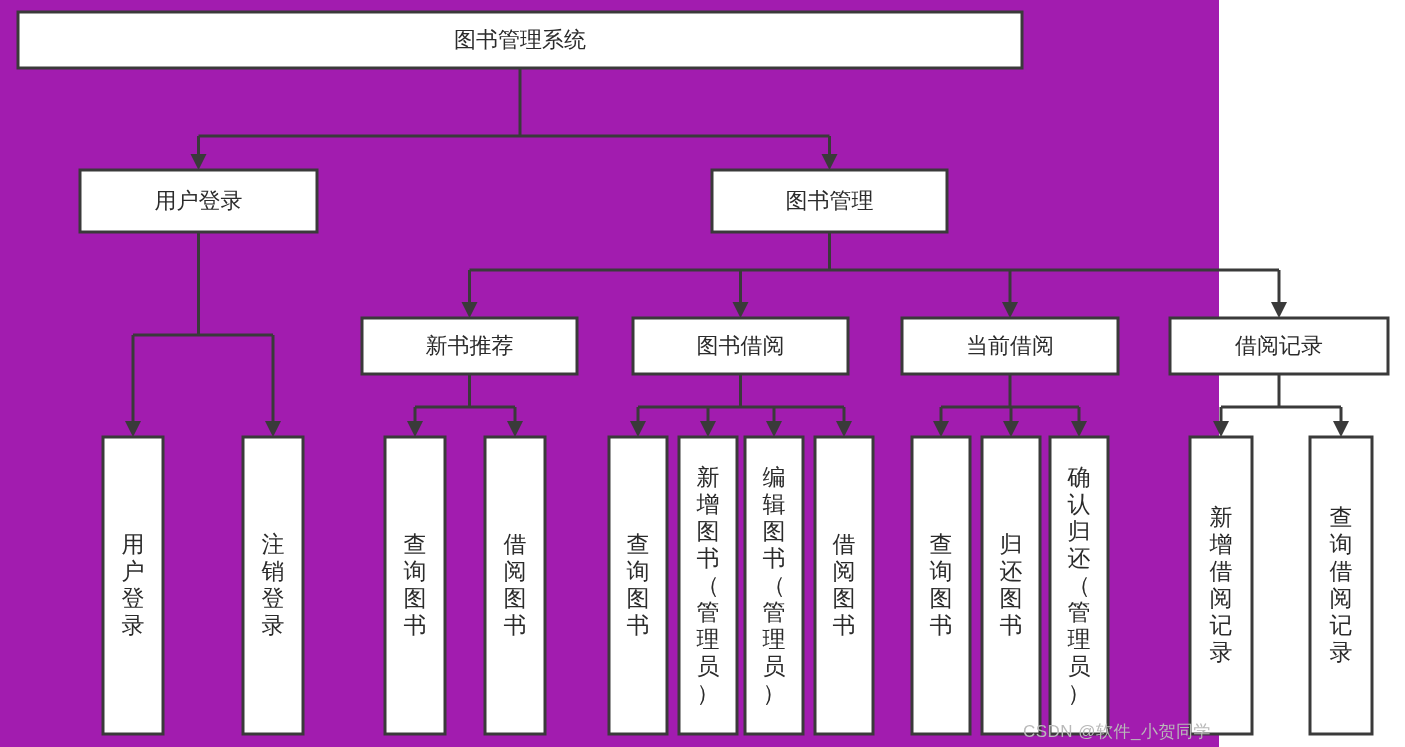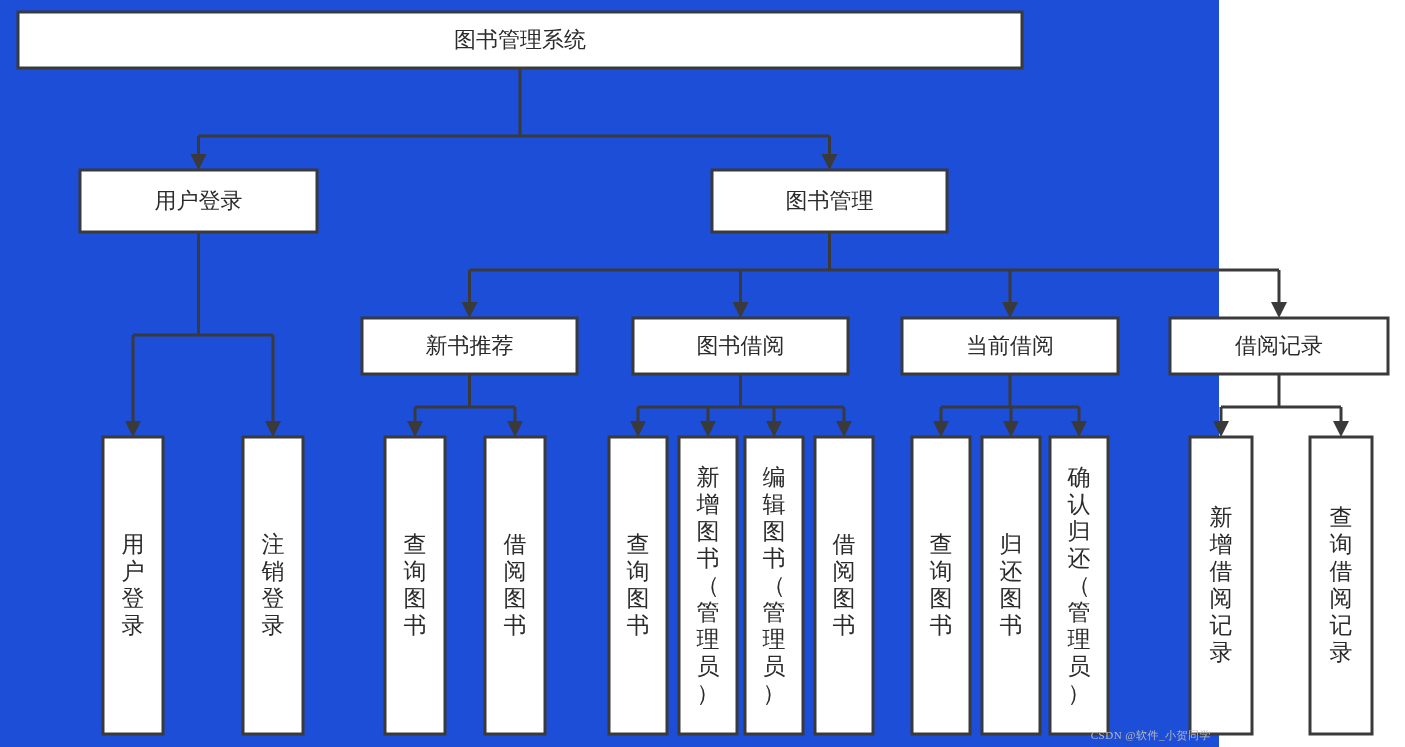--- a/index.html
+++ b/index.html
@@ -1,42 +1,42 @@
 <!DOCTYPE html>
 <html><head>
 <meta charset="utf-8">
 <style>
   html,body{margin:0;padding:0;background:#ffffff;}
   body{
     font-family:"DejaVu Sans","Liberation Sans",sans-serif;
     width:1405px;height:747px;overflow:hidden;
   }
-  #diagram-root{position:relative;width:1219px;height:747px;background:#1d4ed8;}
+  #diagram-root{position:relative;width:1219px;height:747px;background:#a21caf;}
   svg#flow{position:absolute;left:0;top:0;width:1405px;height:747px;}
   .nodebox{fill:#ffffff;stroke:#3a3a3a;stroke-width:3;}
   .link{stroke:#3a3a3a;stroke-width:3;fill:none;}
   .arrowhead{fill:#3a3a3a;}
   .nodetext{
     fill:#2b2b2b;
     font-family:"DejaVu Sans","Liberation Sans",sans-serif;
     font-size:22px;
     text-anchor:middle;
     dominant-baseline:middle;
   }
   .vtext{
     fill:#2b2b2b;
     font-family:"DejaVu Sans","Liberation Sans",sans-serif;
     font-size:23px;
     text-anchor:middle;
   }
   .watermark{
     position:absolute;
     right:8px;bottom:4px;
-    font-family:Liberation Serif, serif;
-    font-size:11px;
+    font-family:Liberation Sans, sans-serif;
+    font-size:17px;
     color:#b9b9b9;
     letter-spacing:0.5px;
     white-space:nowrap;
   }
 </style>
 </head>
 <body>
 
 <div id="diagram-root">
 

